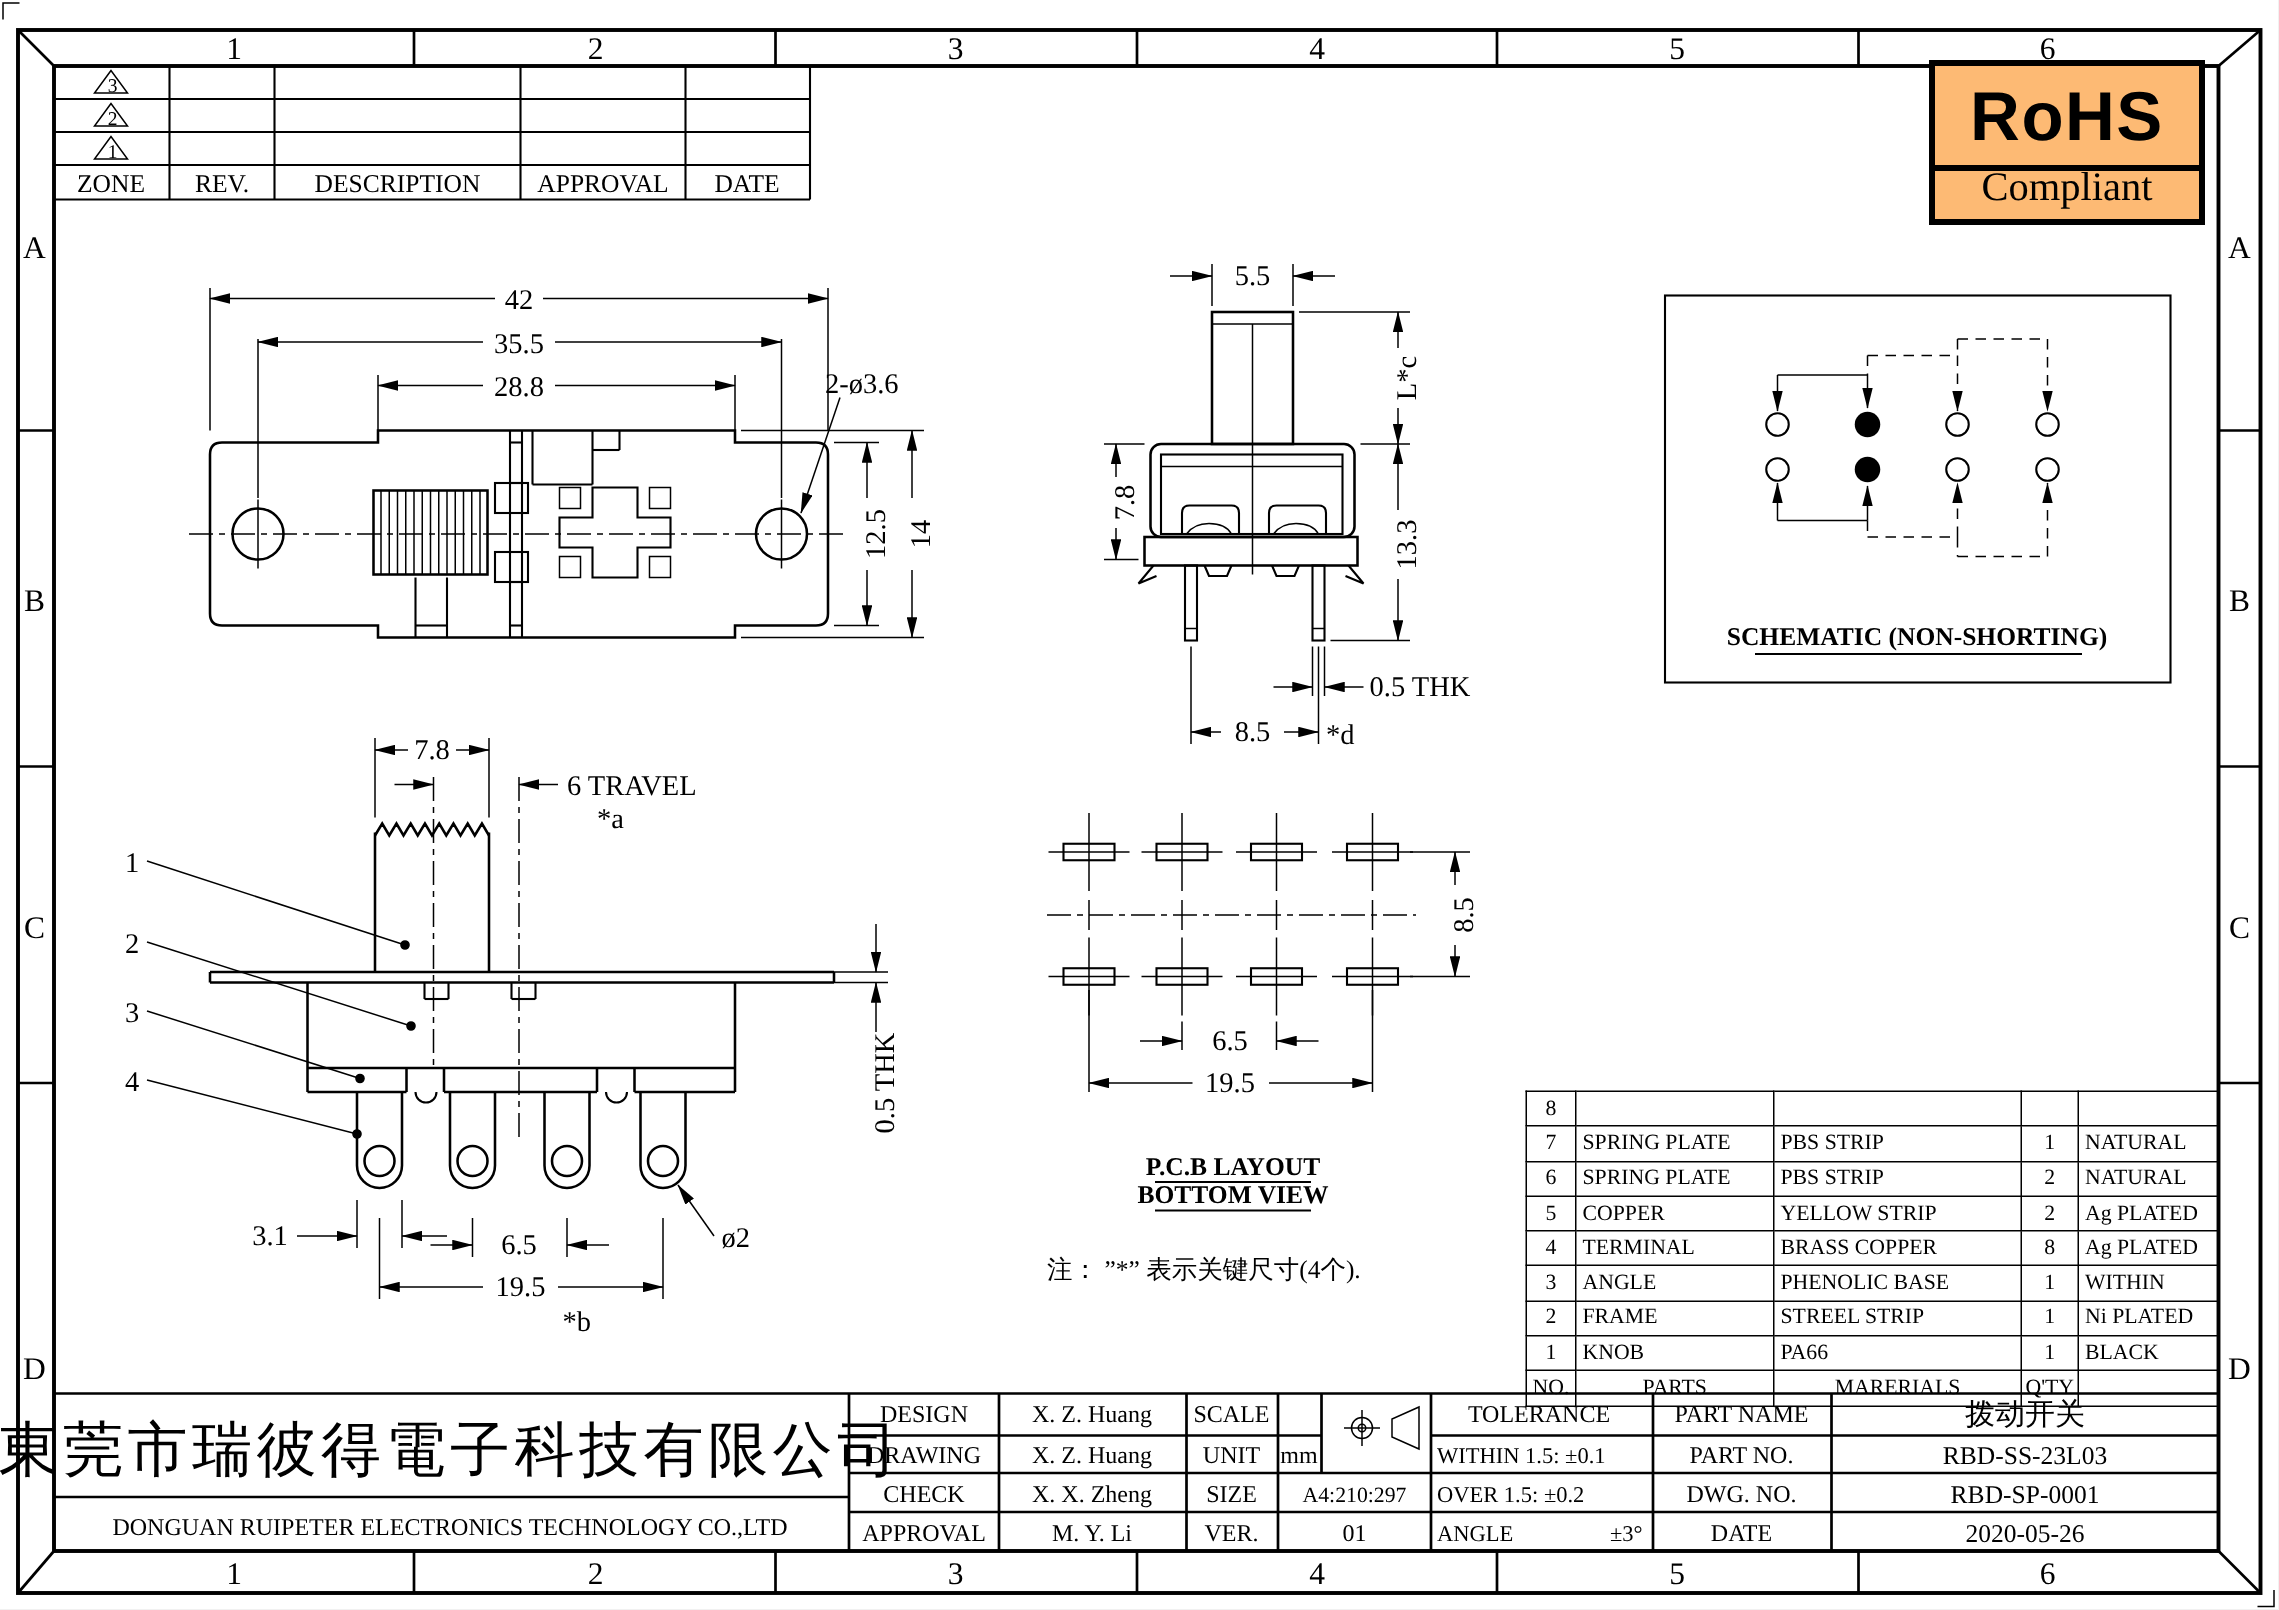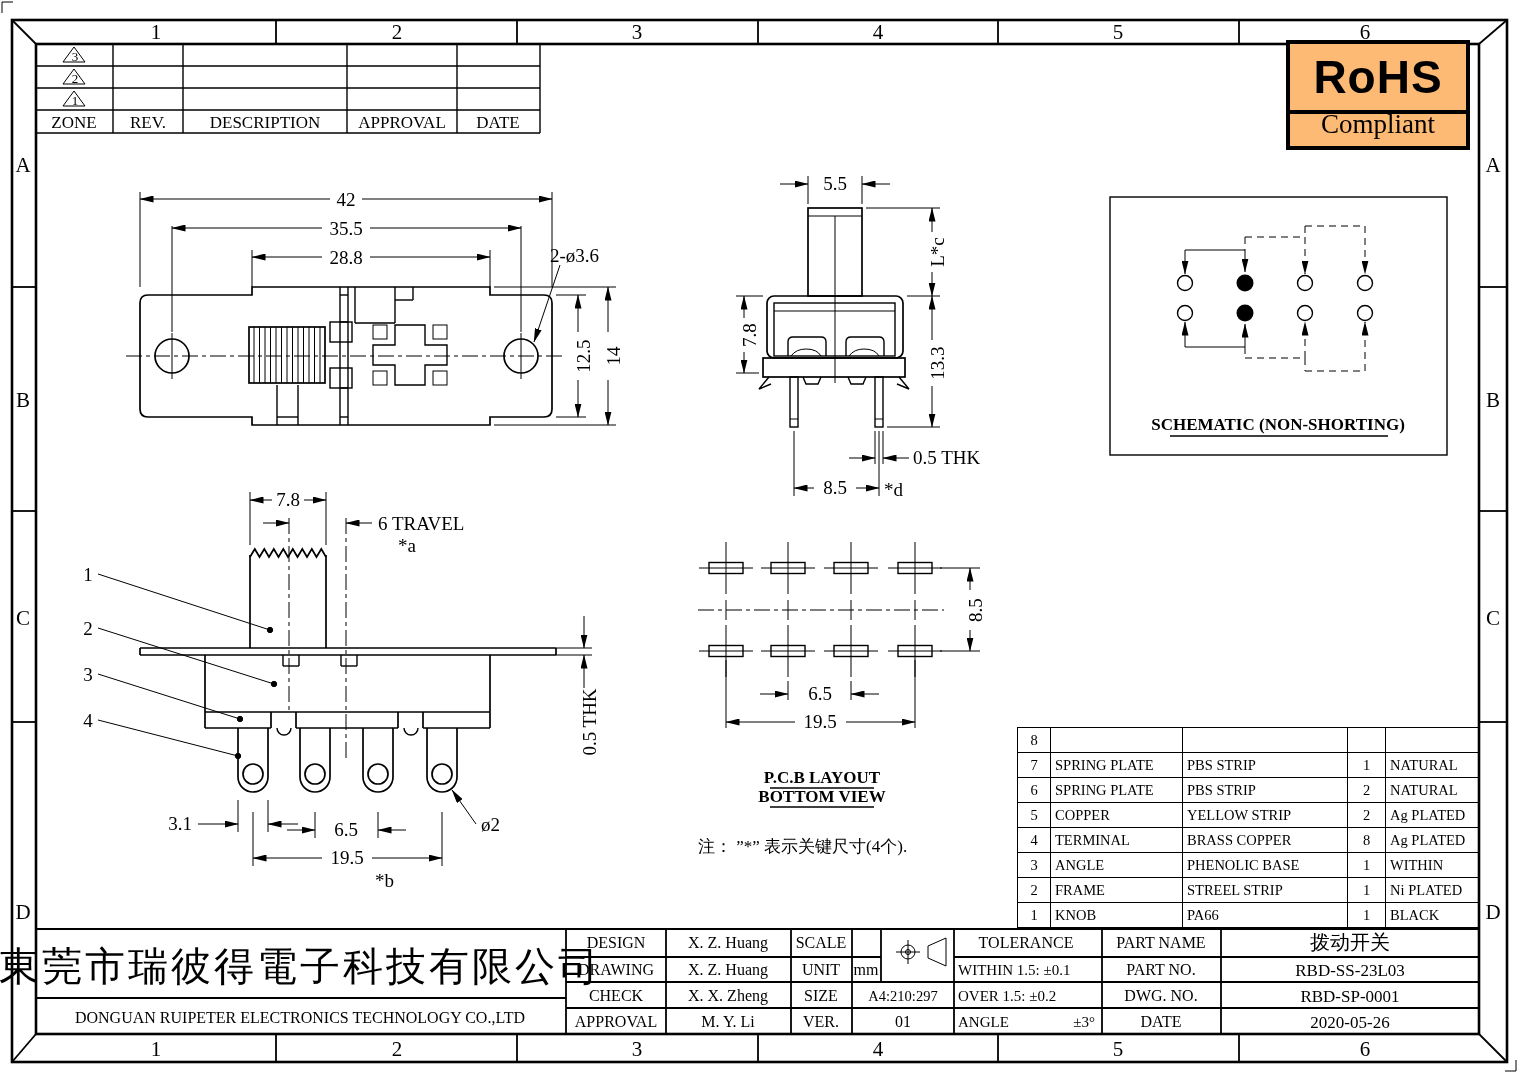--- a/index.html
+++ b/index.html
@@ -589,16 +589,23 @@
       <td class="c">1</td>
       <td>Ni PLATED</td>
     </tr>
     <tr>
       <td class="c">1</td>
       <td>KNOB</td>
       <td>PA66</td>
       <td class="c">1</td>
       <td>BLACK</td>
     </tr>
+    <tr>
+      <td class="c">NO.</td>
+      <td class="c">PARTS</td>
+      <td class="c">MARERIALS</td>
+      <td class="c">Q'TY</td>
+      <td class="c"></td>
+    </tr>
   </tbody>
 </table>
 
 </div>
 
 </body></html>

